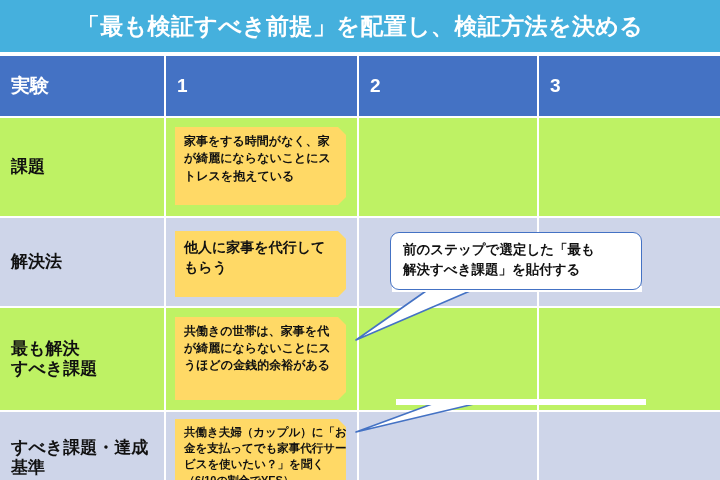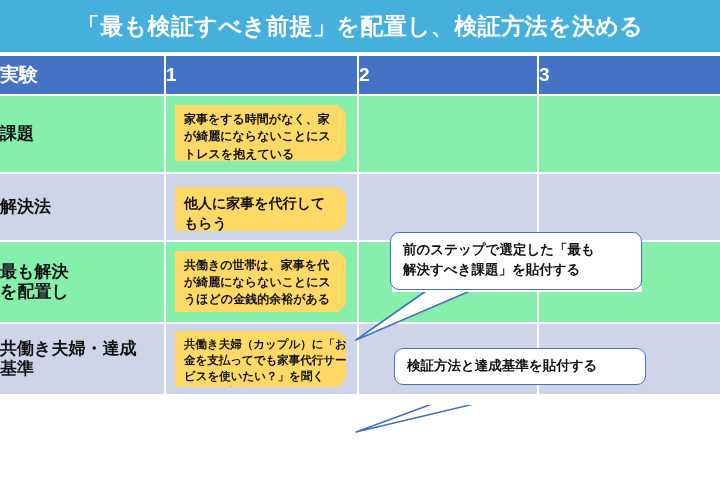--- a/index.html
+++ b/index.html
@@ -52,21 +52,21 @@
   }
   #matrix-table col.c-label { width: 165px; }
   #matrix-table col.c-1 { width: 193px; }
   #matrix-table col.c-2 { width: 180px; }
   #matrix-table col.c-3 { width: 182px; }
 
   #matrix-table th, #matrix-table td {
     border-right: 2px solid #ffffff;
     border-bottom: 2px solid #ffffff;
     vertical-align: middle;
-    padding: 0;
+    padding: 11px;
   }
   #matrix-table th:last-child, #matrix-table td:last-child {
     border-right: none;
   }
 
   thead th {
     background: #4472c4;
     color: #ffffff;
     font-size: 19px;
     font-weight: bold;
@@ -76,21 +76,21 @@
   }
 
   tbody td.row-label {
     color: #111111;
     font-size: 17px;
     font-weight: bold;
     padding-left: 9px;
     line-height: 1.18;
   }
   tbody tr.band-a td { background: #ced5e9; }
-  tbody tr.band-b td { background: #86efac; }
+  tbody tr.band-b td { background: #bef264; }
 
   tbody tr.r1 td { height: 74px; }
   tbody tr.r2 td { height: 76px; }
   tbody tr.r3 td { height: 66px; }
   tbody tr.r4 td { height: 80px; }
   tbody tr.r5 td { height: 70px; }
 
   
   .note-cell { position: relative; }
   .sticky {
@@ -190,36 +190,36 @@
             <span class="line">もらう</span>
           </div>
         </td>
         <td></td>
         <td></td>
       </tr>
 
       <tr class="band-b r4">
         <td class="row-label">
           <span class="line">最も解決</span><br>
-          <span class="line">を配置し</span>
+          <span class="line">すべき課題</span>
         </td>
         <td class="note-cell">
           <div class="sticky s-keyprob">
             <span class="line">共働きの世帯は、家事を代</span>
             <span class="line">が綺麗にならないことにス</span>
             <span class="line">うほどの金銭的余裕がある</span>
           </div>
         </td>
         <td></td>
         <td></td>
       </tr>
 
       <tr class="band-a r5">
         <td class="row-label">
-          <span class="line">共働き夫婦・達成</span><br>
+          <span class="line">すべき課題・達成</span><br>
           <span class="line">基準</span>
         </td>
         <td class="note-cell">
           <div class="sticky s-test">
             <span class="line">共働き夫婦（カップル）に「お</span>
             <span class="line">金を支払ってでも家事代行サー</span>
             <span class="line">ビスを使いたい？」を聞く</span>
             <span class="line sub">（6/10の割合でYES）</span>
           </div>
         </td>
@@ -240,19 +240,16 @@
 
       <rect x="392" y="286" width="250" height="6" fill="#ffffff"></rect>
       <rect x="396" y="399" width="250" height="6" fill="#ffffff"></rect>
     </svg>
 
     <div class="callout-box" id="callout-1">
       <span class="line">前のステップで選定した「最も</span>
       <span class="line">解決すべき課題」を貼付する</span>
     </div>
 
-    <div class="callout-box" id="callout-2">
-      <span class="line">検証方法と達成基準を貼付する</span>
-    </div>
 
   </div>
 
 </div>
 
 </body></html>

